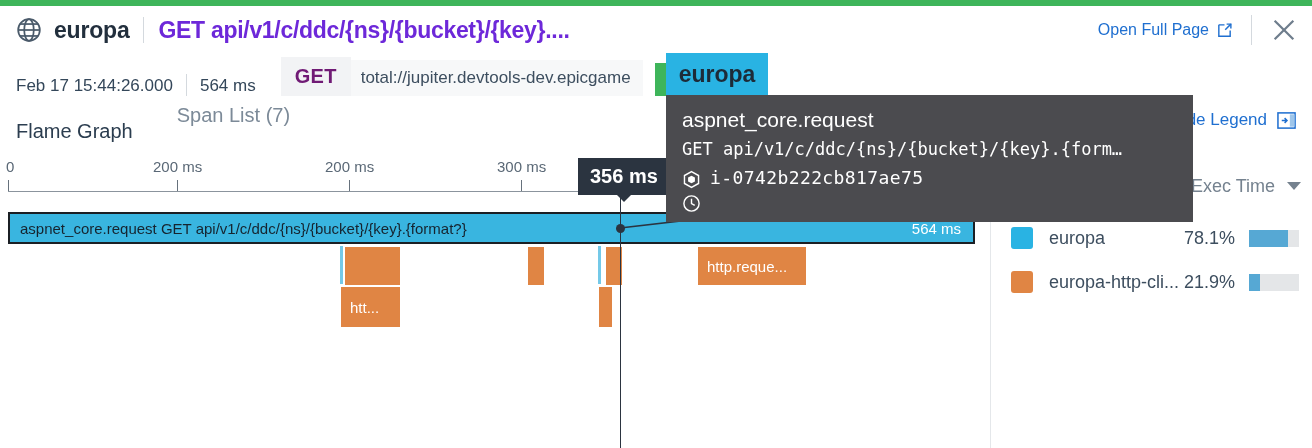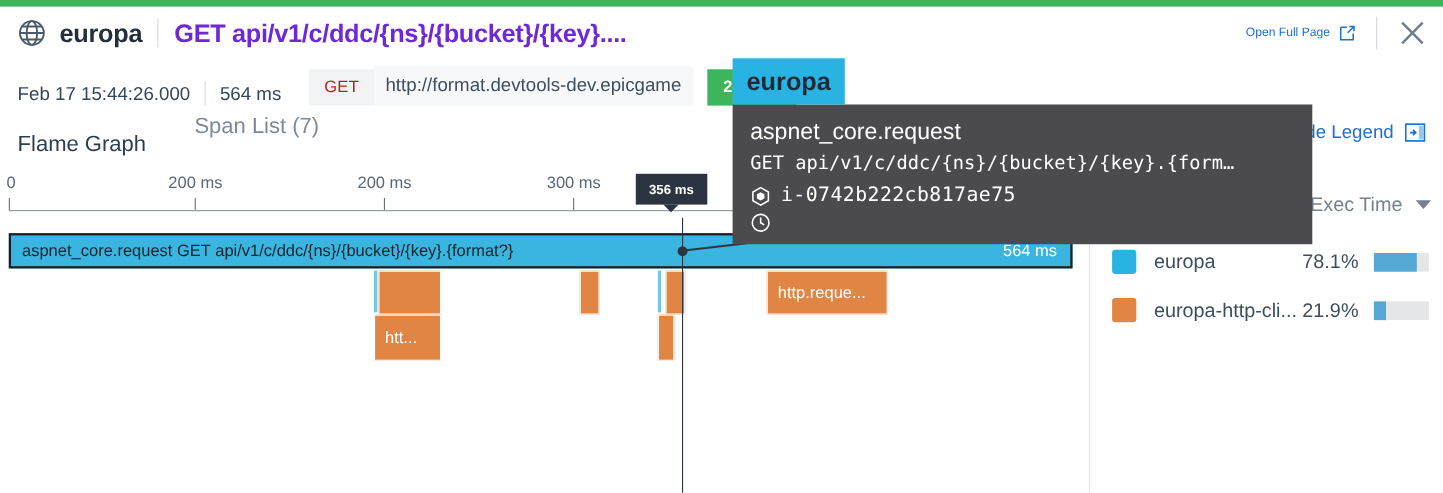--- a/index.html
+++ b/index.html
@@ -62,21 +62,21 @@
     white-space: nowrap;
     overflow: hidden;
   }
   #header-right {
     margin-left: auto;
     display: flex;
     align-items: center;
     padding-right: 14px;
   }
   #open-full-page {
-    font-size: 11px;
+    font-size: 16px;
     color: #1f6fd0;
     display: flex;
     align-items: center;
     cursor: pointer;
     white-space: nowrap;
   }
   #open-full-page .ext-icon {
     margin-left: 7px;
     width: 17px;
     height: 17px;
@@ -109,23 +109,23 @@
   #meta-row .meta-divider {
     width: 1px;
     height: 22px;
     background: #d4d9de;
     margin: 0 13px;
   }
   #meta-duration { color: #34475a; }
   #method-badge {
     margin-left: 25px;
     background: #f2f3f5;
-    color: #b91c1c;
-    font-weight: normal;
-    font-size: 15px;
+    color: #701a75;
+    font-weight: bold;
+    font-size: 20px;
     padding: 8px 14px;
     letter-spacing: 0.3px;
   }
   #url-value {
     background: #f7f8f9;
     color: #3d4e5f;
     font-size: 17px;
     padding: 8px 12px 8px 10px;
     white-space: nowrap;
     overflow: hidden;
@@ -241,21 +241,21 @@
     width: 1px;
     height: 250px;
     background: #2b3440;
     z-index: 5;
   }
   #hover-badge {
     position: absolute;
     top: 8px;
     background: #2b3440;
     color: #ffffff;
-    font-size: 12px;
+    font-size: 20px;
     font-weight: bold;
     padding: 7px 12px;
     white-space: nowrap;
     z-index: 6;
   }
   #hover-badge::after {
     content: "";
     position: absolute;
     left: 50%;
     margin-left: -7px;
@@ -510,21 +510,21 @@
       </svg>
     </span>
   </div>
 </div>
 
 <div id="meta-row">
   <span id="meta-timestamp">Feb 17 15:44:26.000</span>
   <span class="meta-divider"></span>
   <span id="meta-duration">564 ms</span>
   <span id="method-badge">GET</span>
-  <span id="url-value">http://format.devtools-dev.epicgame</span>
+  <span id="url-value">total://jupiter.devtools-dev.epicgame</span>
   <span id="status-badge">200 OK</span>
 </div>
 
 <div id="tabs">
   <div class="tab active">Flame Graph</div>
   <div class="tab">Span List (7)</div>
 </div>
 
 <div id="hide-legend">
   <span>Hide Legend</span>

